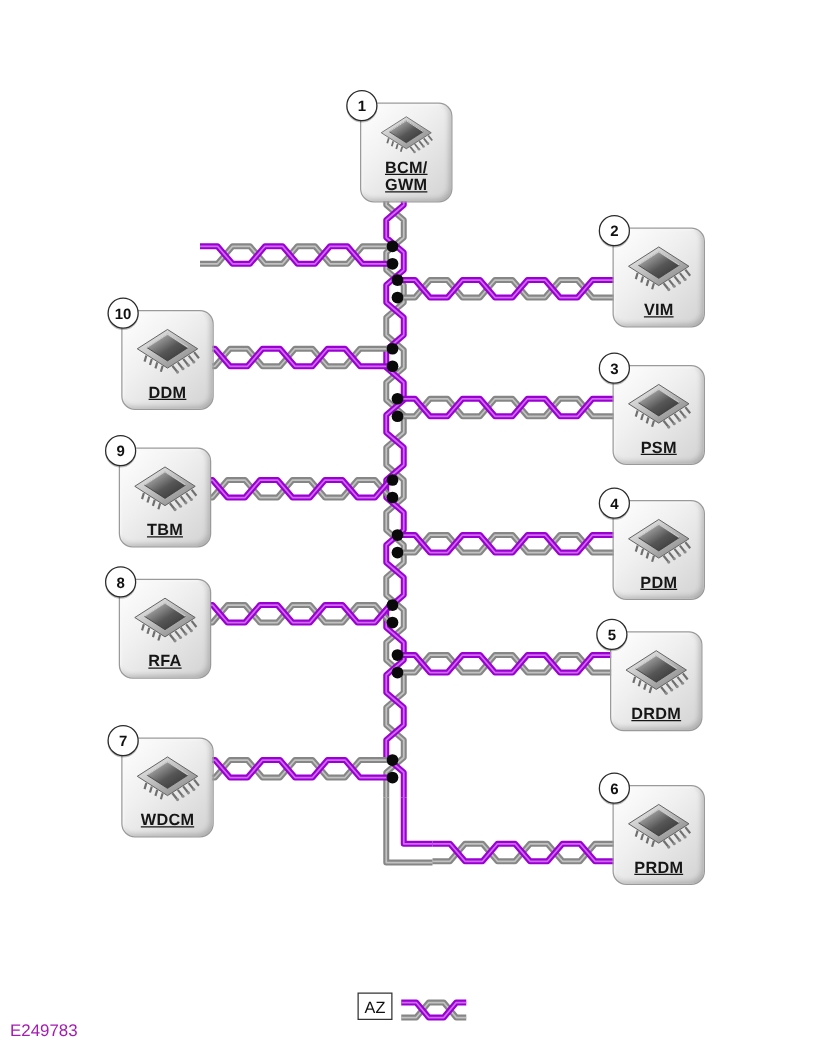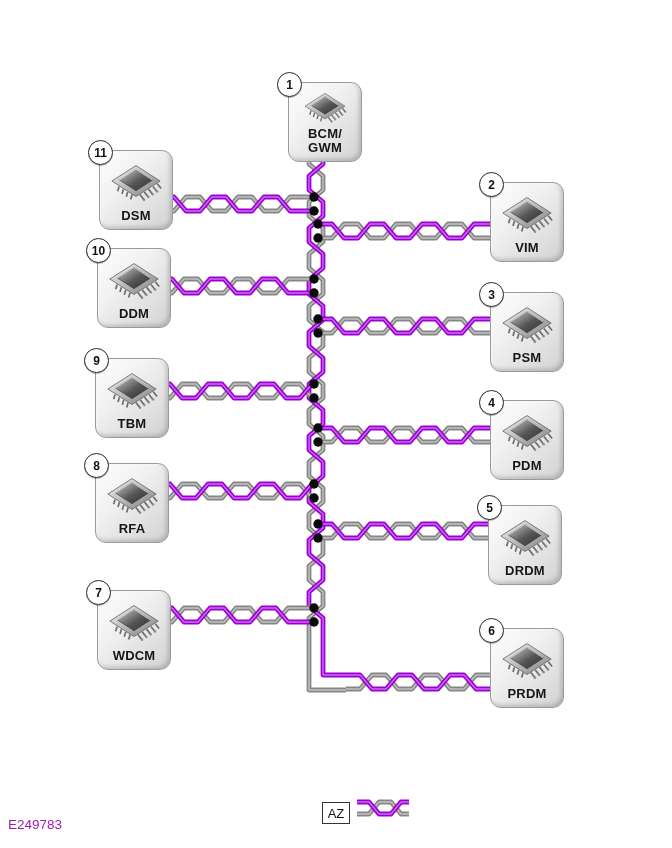--- a/index.html
+++ b/index.html
@@ -17,32 +17,32 @@
     border:1px solid #9a9a9a;
     border-radius:11px;
     background:linear-gradient(135deg,#ffffff 0%,#f0f0f0 40%,#d2d2d2 100%);
     box-shadow:inset -2px -2px 4px rgba(0,0,0,0.18), inset 1px 1px 2px rgba(255,255,255,0.9);
     display:flex;flex-direction:column;align-items:center;justify-content:flex-end;
   }
   .module .chip{flex:1 1 auto;margin-top:4px;}
   .module .label{
     text-align:center;
     font-weight:bold;font-size:13px;line-height:14px;color:#161616;
-    margin-bottom:6px;letter-spacing:0.2px;
+    margin-bottom:6px;letter-spacing:0.2px;text-decoration:underline;
   }
   .badge{
     position:absolute;left:-12px;top:-11px;
     width:23px;height:23px;border-radius:50%;
     background:#ffffff;border:1.4px solid #2a2a2a;
     font-size:12px;font-weight:bold;color:#111;
     display:flex;align-items:center;justify-content:center;
     box-shadow:0 1px 0 rgba(0,0,0,0.25);
     z-index:3;
   }
-  .legend{position:absolute;left:286px;top:794px;z-index:2;display:flex;align-items:flex-end;margin-left:36px;}
+  .legend{position:absolute;left:286px;top:794px;z-index:2;display:flex;align-items:flex-start;}
   .legend-box{
     width:26px;height:20px;border:1px solid #333;background:#fff;
     display:flex;align-items:center;justify-content:center;
     font-size:13px;color:#111;
   }
   .legend-wire{margin-left:4px;}
   .figure-code{
     position:absolute;left:8px;top:817px;z-index:2;
     font-size:13.5px;color:#a21caf;
   }
@@ -251,29 +251,20 @@
   <div class="module" style="left:97px;top:248px">
     <div class="badge">10</div>
     <svg class="chip" width="58" height="46">
         <use href="#chip"></use>
       </svg>
     <div class="label">
         <div>DDM</div>
       </div>
   </div>
 
-  <div class="module" style="left:99px;top:150px">
-    <div class="badge">11</div>
-    <svg class="chip" width="58" height="46">
-        <use href="#chip"></use>
-      </svg>
-    <div class="label">
-        <div>DSM</div>
-      </div>
-  </div>
 
   <div class="legend">
     <div class="legend-box">AZ</div>
     <svg id="legend-wire" class="legend-wire" width="58" height="30">
         <path d="M3 20 L15 20 L25 8 L37 8 L47 20 L55 20" fill="none" stroke="#868686" stroke-width="4.8" stroke-linejoin="round"></path>
         <path d="M3 20 L15 20 L25 8 L37 8 L47 20 L55 20" fill="none" stroke="#c2c2c2" stroke-width="1.4" stroke-linejoin="round"></path>
         <path d="M3 8 L15 8 L25 20 L37 20 L47 8 L55 8" fill="none" stroke="#9b00d3" stroke-width="4.8" stroke-linejoin="round"></path>
         <path d="M3 8 L15 8 L25 20 L37 20 L47 8 L55 8" fill="none" stroke="#cf6af2" stroke-width="1.4" stroke-linejoin="round"></path>
       </svg>
   </div>

